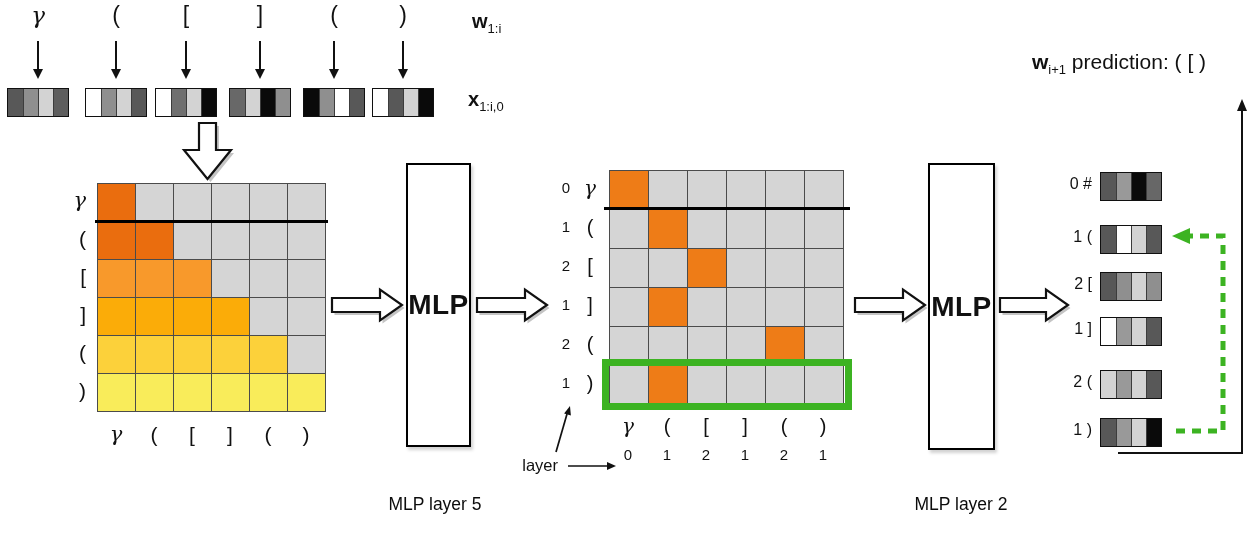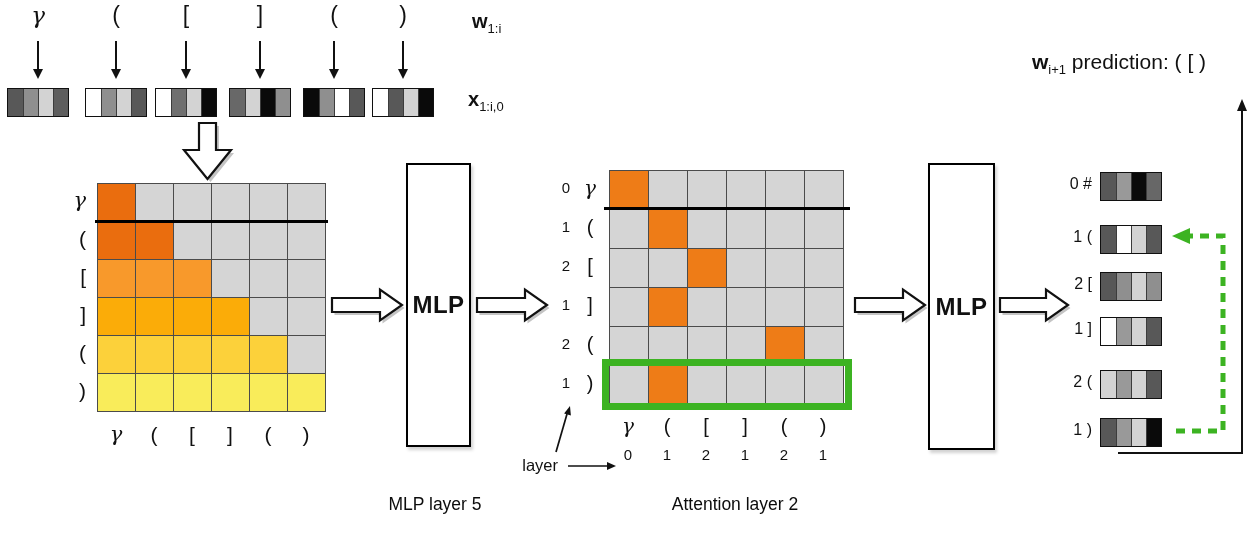--- a/index.html
+++ b/index.html
@@ -12,21 +12,21 @@
   .vec{position:absolute;top:88px;display:flex;border:1px solid #101010;height:29px;background:#fff}
   .vcell{width:15px;height:27px}
   .vcell + .vcell{border-left:1px solid #3c3c3c}
   .gridc{position:absolute}
   .gcell{position:absolute;border:1px solid #4b4b4b}
   .glabel{position:absolute;font-size:21px;line-height:1.1}
   .glabel.sm{font-size:15px}
   .r{text-align:right}.c{text-align:center}
   .cap{position:absolute;top:494px;width:300px;text-align:center;font-size:17.5px;color:#0c0c0c}
   .mlpbox{position:absolute;top:163px;border:2px solid #000;background:#fff;display:flex;
-          align-items:center;justify-content:center;font-size:24px;font-weight:bold;
+          align-items:center;justify-content:center;font-size:28px;font-weight:bold;
           letter-spacing:.5px;box-shadow:2px 3px 3px rgba(0,0,0,.18)}
   .sep{position:absolute;height:3px;background:#000}
   #a2-highlight{position:absolute;left:602px;top:359px;width:250px;height:51px;border:7px solid #3cb322}
   .mathlab{position:absolute;font-size:20px}
   .mathlab sub{font-size:13px}
   #prediction{position:absolute;left:996px;top:50px;width:246px;text-align:center;font-size:21px}
   #prediction sub{font-size:13px}
   #overlay{position:absolute;left:0;top:0;pointer-events:none}
   .olab{position:absolute;font-size:16px}
 </style>
@@ -255,25 +255,25 @@
       <span class="glabel c" style="left: 766px; top: 415px; width: 36px; font-size: 20px;">(</span>
       <span class="glabel c" style="left: 805px; top: 415px; width: 36px; font-size: 20px;">)</span>
       <span class="glabel sm c" style="left: 610px; top: 447px; width: 36px;">0</span>
       <span class="glabel sm c" style="left: 649px; top: 447px; width: 36px;">1</span>
       <span class="glabel sm c" style="left: 688px; top: 447px; width: 36px;">2</span>
       <span class="glabel sm c" style="left: 727px; top: 447px; width: 36px;">1</span>
       <span class="glabel sm c" style="left: 766px; top: 447px; width: 36px;">2</span>
       <span class="glabel sm c" style="left: 805px; top: 447px; width: 36px;">1</span>
     </div>
   <span class="abs r" style="left:494px;top:456px;width:64px;font-size:16.5px">layer</span>
-  <div class="cap" style="left:585px">Attention layer 2</div>
 
   <div class="mlpbox" style="left:928px;width:67px;height:287px">
       <span>MLP</span>
     </div>
+  <div class="cap" style="left:811px">MLP layer 2</div>
 
   <div>
       <span class="olab r" style="left: 1038px; top: 175px; width: 54px;">0 #</span>
       <div class="vec" style="left: 1100px; top: 172px;">
         <div class="vcell" style="background: rgb(88, 88, 88);"></div>
         <div class="vcell" style="background: rgb(153, 153, 153);"></div>
         <div class="vcell" style="background: rgb(10, 10, 10);"></div>
         <div class="vcell" style="background: rgb(103, 103, 103);"></div>
       </div>
       <span class="olab r" style="left: 1038px; top: 228px; width: 54px;">1 (</span>

